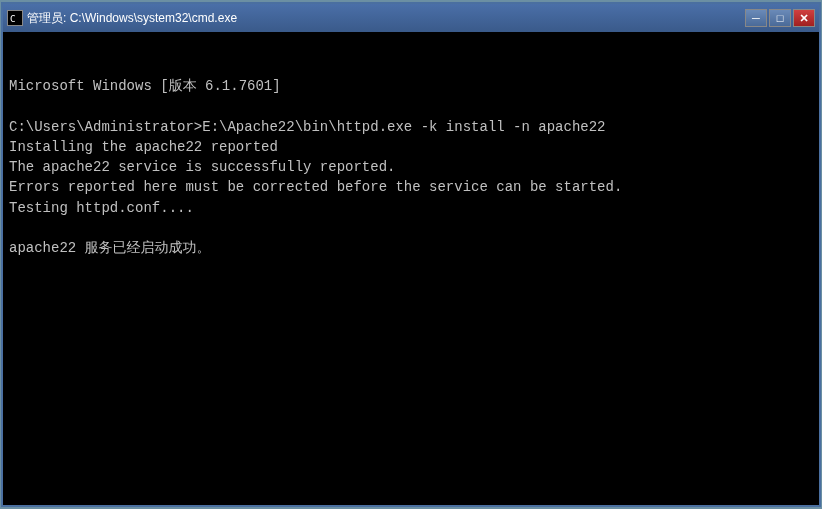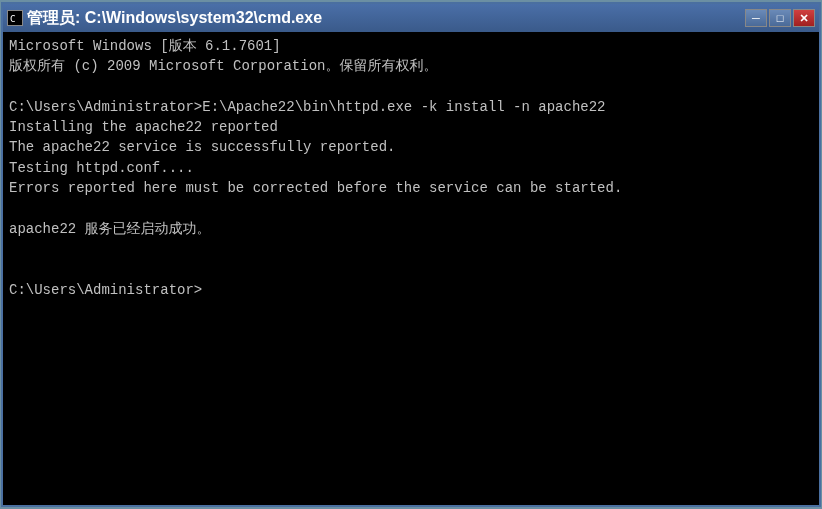--- a/index.html
+++ b/index.html
@@ -51,22 +51,22 @@
       display: flex;
       align-items: center;
       justify-content: center;
       font-size: 10px;
       color: #ccc;
       flex-shrink: 0;
     }
 
     .title-bar-text {
       color: white;
-      font-size: 16px;
-      font-weight: bold;
+      font-size: 12px;
+      font-weight: normal;
     }
 
     .title-bar-buttons {
       display: flex;
       gap: 2px;
     }
 
     .title-btn {
       width: 22px;
       height: 18px;
@@ -87,20 +87,21 @@
 
     .console-area {
       flex: 1;
       background: #000;
       padding: 4px 6px;
       overflow: hidden;
       color: #c0c0c0;
       font-family: 'Courier New', Courier, monospace;
       font-size: 14px;
       line-height: 1.45;
+      margin-top: 40px;
     }
 
     .console-line {
       white-space: pre;
       color: #c0c0c0;
     }
 
     .empty-line {
       height: 1.45em;
     }
@@ -120,26 +121,24 @@
       <span class="title-bar-text">管理员: C:\Windows\system32\cmd.exe</span>
     </div>
     <div class="title-bar-buttons">
       <div class="title-btn">─</div>
       <div class="title-btn">□</div>
       <div class="title-btn close">✕</div>
     </div>
   </div>
   <div class="console-area" id="console-output">
   <div class="console-line">Microsoft Windows [版本 6.1.7601]</div>
-      <div class="console-line">版权所有 (c) 2009 Microsoft Corporation。保留所有权利。</div>
       <div class="empty-line"></div>
       <div class="console-line">C:\Users\Administrator&gt;E:\Apache22\bin\httpd.exe -k install -n apache22</div>
       <div class="console-line">Installing the apache22 reported</div>
       <div class="console-line">The apache22 service is successfully reported.</div>
+      <div class="console-line">Errors reported here must be corrected before the service can be started.</div>
       <div class="console-line">Testing httpd.conf....</div>
-      <div class="console-line">Errors reported here must be corrected before the service can be started.</div>
       <div class="empty-line"></div>
       <div class="console-line">apache22 服务已经启动成功。</div>
       <div class="empty-line"></div>
       <div class="empty-line"></div>
-      <div class="console-line">C:\Users\Administrator&gt;</div>
     </div>
 </div>
 
 </body></html>

